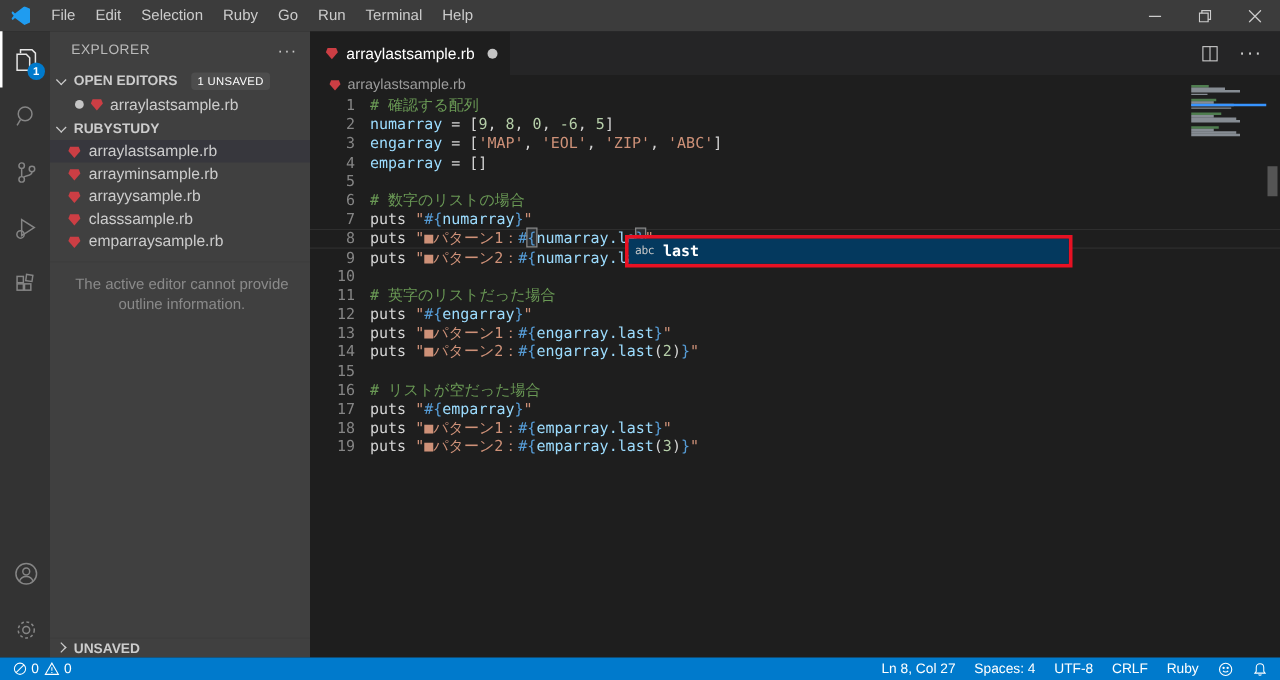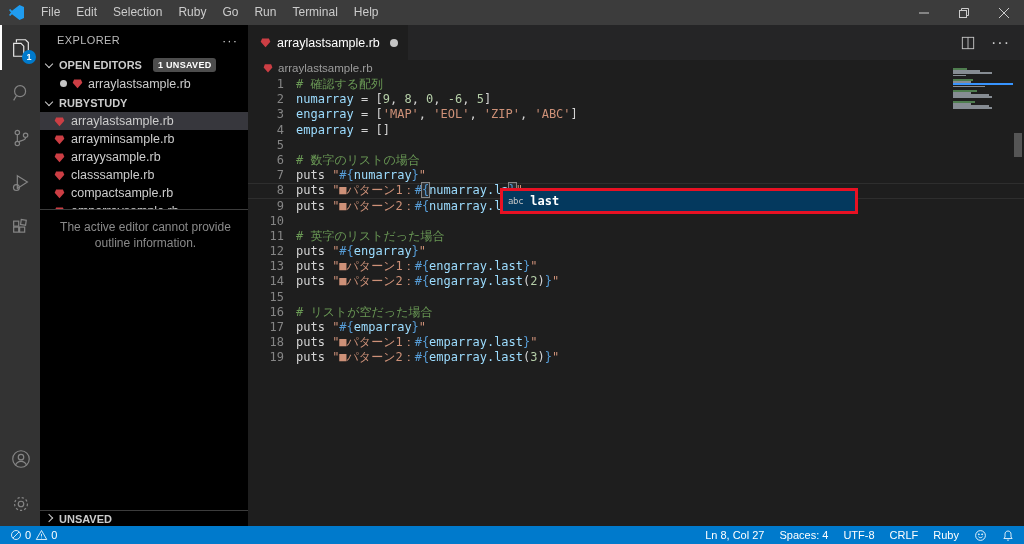--- a/index.html
+++ b/index.html
@@ -28,32 +28,32 @@
              position:relative; border-left:2px solid transparent; }
   .ab-item svg { stroke:#858585; fill:none; stroke-width:1.3; }
   .ab-item.active { border-left-color:#ffffff; }
   .ab-item.active svg { stroke:#e7e7e7; }
   .ab-badge { position:absolute; right:4px; bottom:6px; min-width:14px; height:14px; border-radius:50%;
               background:#007acc; color:#fff; font-size:9px; display:flex; align-items:center;
               justify-content:center; font-weight:bold; }
   .ab-bottom { margin-top:auto; }
 
   
-  .sidebar { width:208px; background:#000000; color:#cccccc; display:flex; flex-direction:column;
+  .sidebar { width:208px; background:#404040; color:#cccccc; display:flex; flex-direction:column;
              font-size:12.5px; flex-shrink:0; }
   .sb-title { height:30px; display:flex; align-items:center; padding:0 10px 0 17px;
               font-size:11px; color:#bbbbbb; letter-spacing:.4px; }
   .sb-title .dots { margin-left:auto; color:#cccccc; font-size:13px; letter-spacing:1px; }
   .sb-section { height:19px; display:flex; align-items:center; gap:3px; padding-left:4px;
                 font-size:11px; font-weight:bold; color:#cccccc; }
   .chev { width:6px; height:6px; border-right:1px solid #cccccc; border-bottom:1px solid #cccccc;
           display:inline-block; margin:0 4px 2px 2px; }
   .chev.down  { transform:rotate(45deg); }
   .chev.right { transform:rotate(-45deg); }
-  .badge-unsaved { margin-left:8px; background:#4d4d4d; color:#ffffff; font-size:9px; font-weight:bold;
+  .badge-unsaved { margin-left:8px; background:#4d4d4d; color:#ffffff; font-size:9px; font-weight:normal;
                    border-radius:3px; padding:2px 5px; letter-spacing:.3px; }
   .oe-item { height:19px; display:flex; align-items:center; padding-left:20px; gap:5px; }
   .mod-dot { width:7px; height:7px; border-radius:50%; background:#c5c5c5; flex-shrink:0; }
   .gem { width:11px; height:11px; flex-shrink:0; }
   .file-list { height:97px; overflow:hidden; }
   .file-row { height:18px; display:flex; align-items:center; gap:6px; padding-left:14px; }
   .file-row.selected { background:#37373d; }
   .outline-sec { border-top:1px solid #3c3c3c; }
   .outline-msg { padding:9px 14px 0 20px; color:#8a8a8a; font-size:12px; line-height:16px; width:205px;text-align:center; }
   .sb-spacer { flex:1; }
@@ -247,26 +247,20 @@
           <div class="file-row">
             <svg viewBox="0 0 16 16" class="gem">
               <path d="M3 2 L13 2 L15 7 L8 15 L1 7 Z" fill="#cc3e44"></path>
             </svg>
             <span>classsample.rb</span>
           </div>
           <div class="file-row">
             <svg viewBox="0 0 16 16" class="gem">
               <path d="M3 2 L13 2 L15 7 L8 15 L1 7 Z" fill="#cc3e44"></path>
             </svg>
-            <span>compactsample.rb</span>
-          </div>
-          <div class="file-row">
-            <svg viewBox="0 0 16 16" class="gem">
-              <path d="M3 2 L13 2 L15 7 L8 15 L1 7 Z" fill="#cc3e44"></path>
-            </svg>
             <span>emparraysample.rb</span>
           </div>
         </div>
 
       <div class="outline-sec">
         <div class="outline-msg">The active editor cannot provide outline information.</div>
       </div>
 
       <div class="sb-spacer"></div>
 

